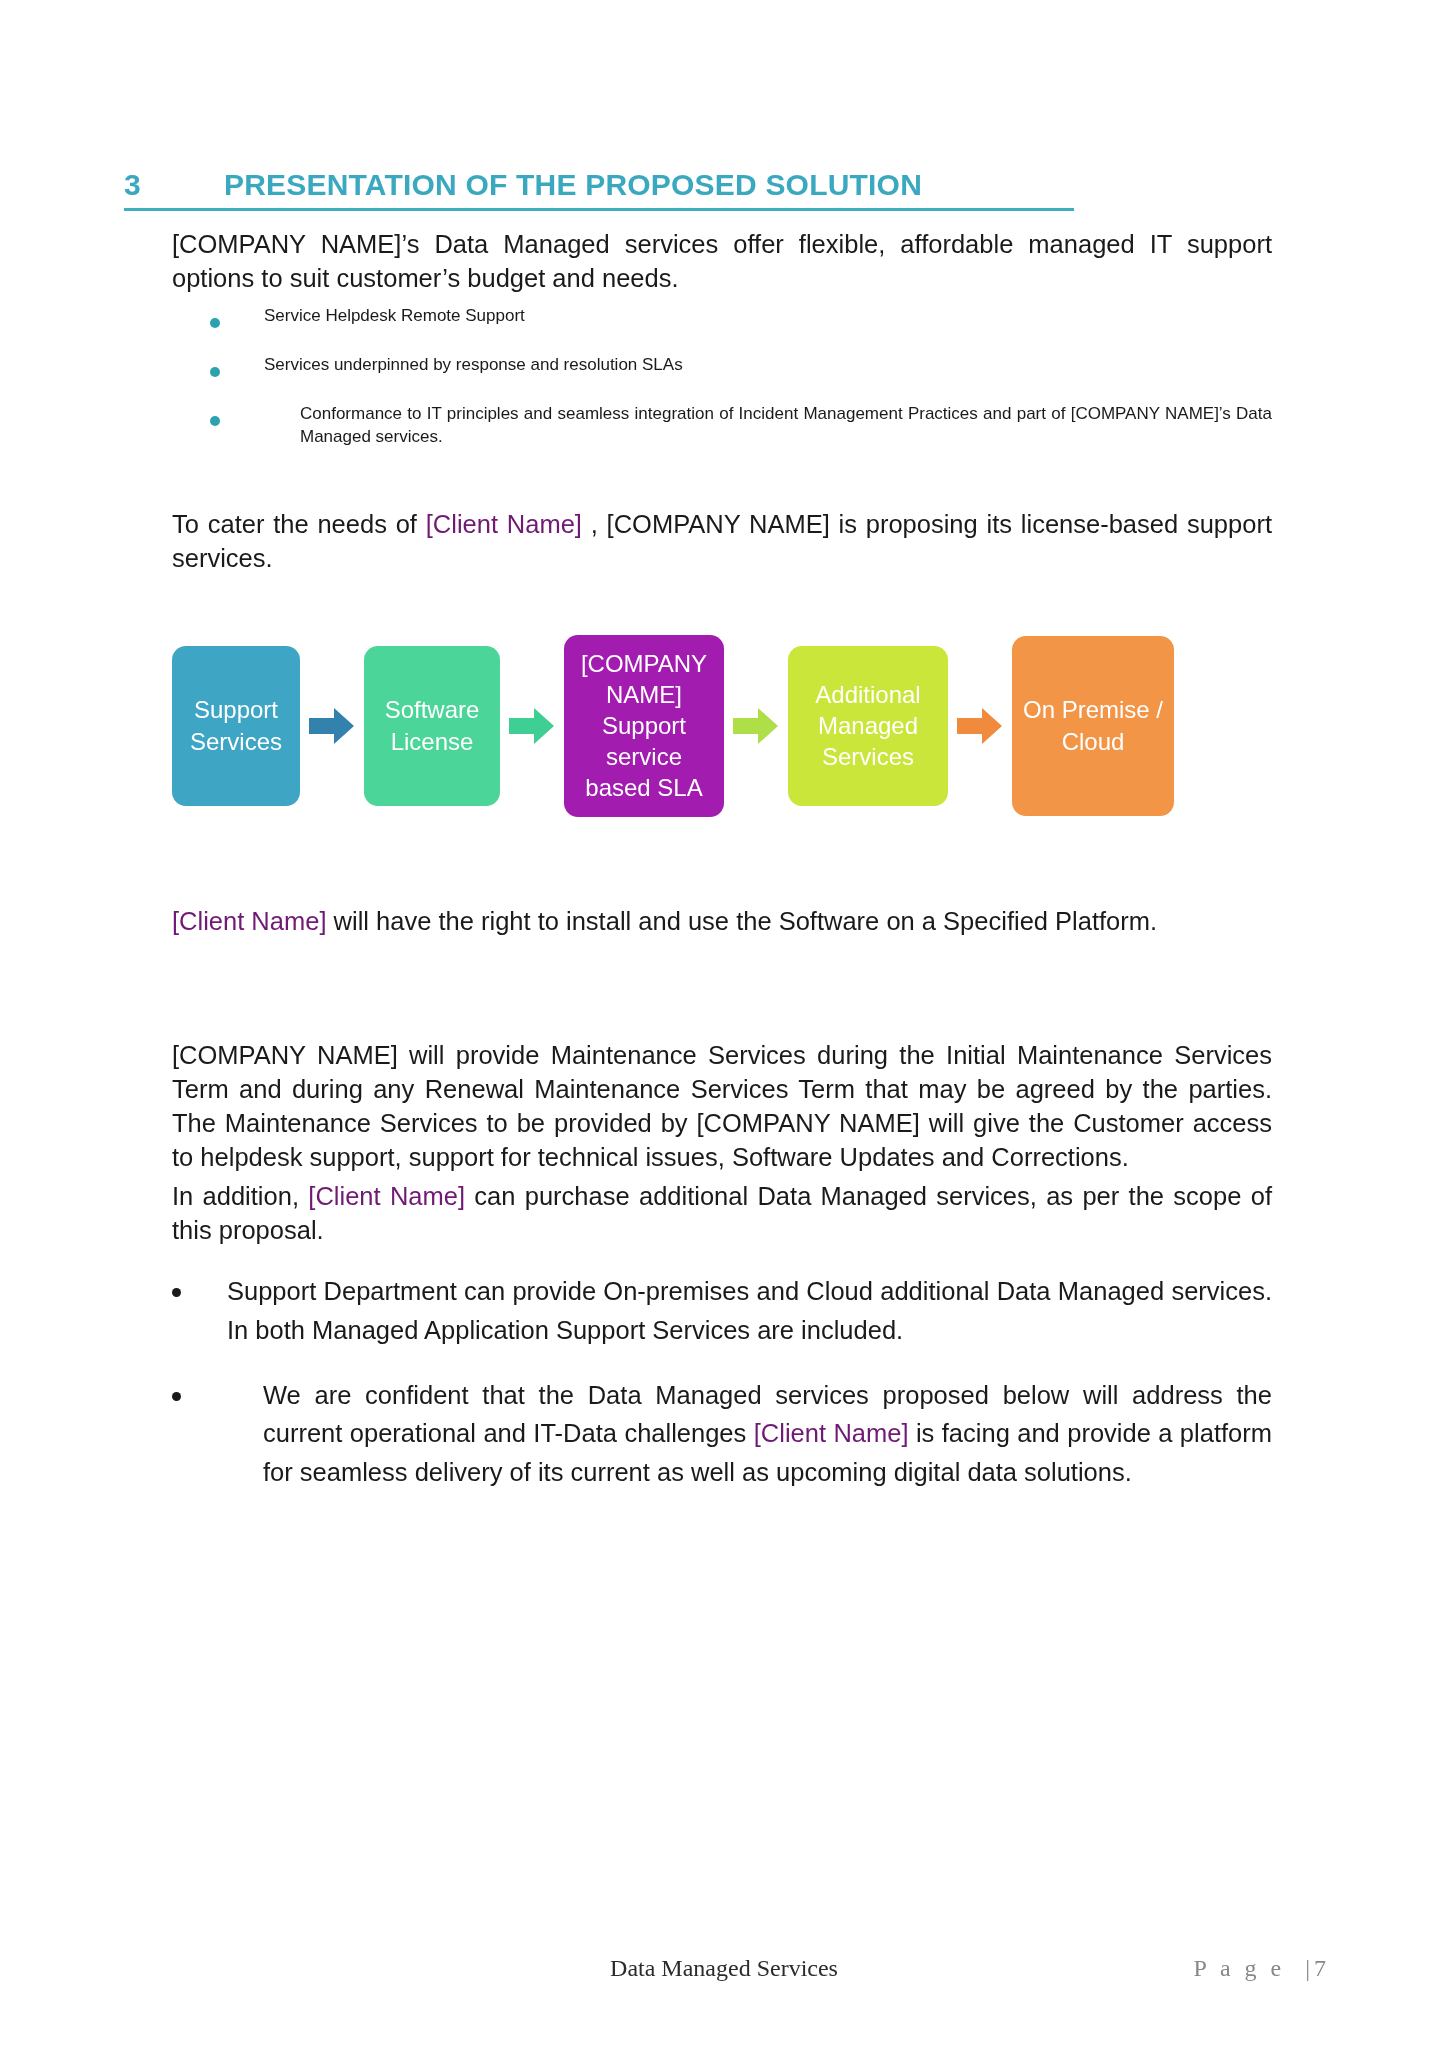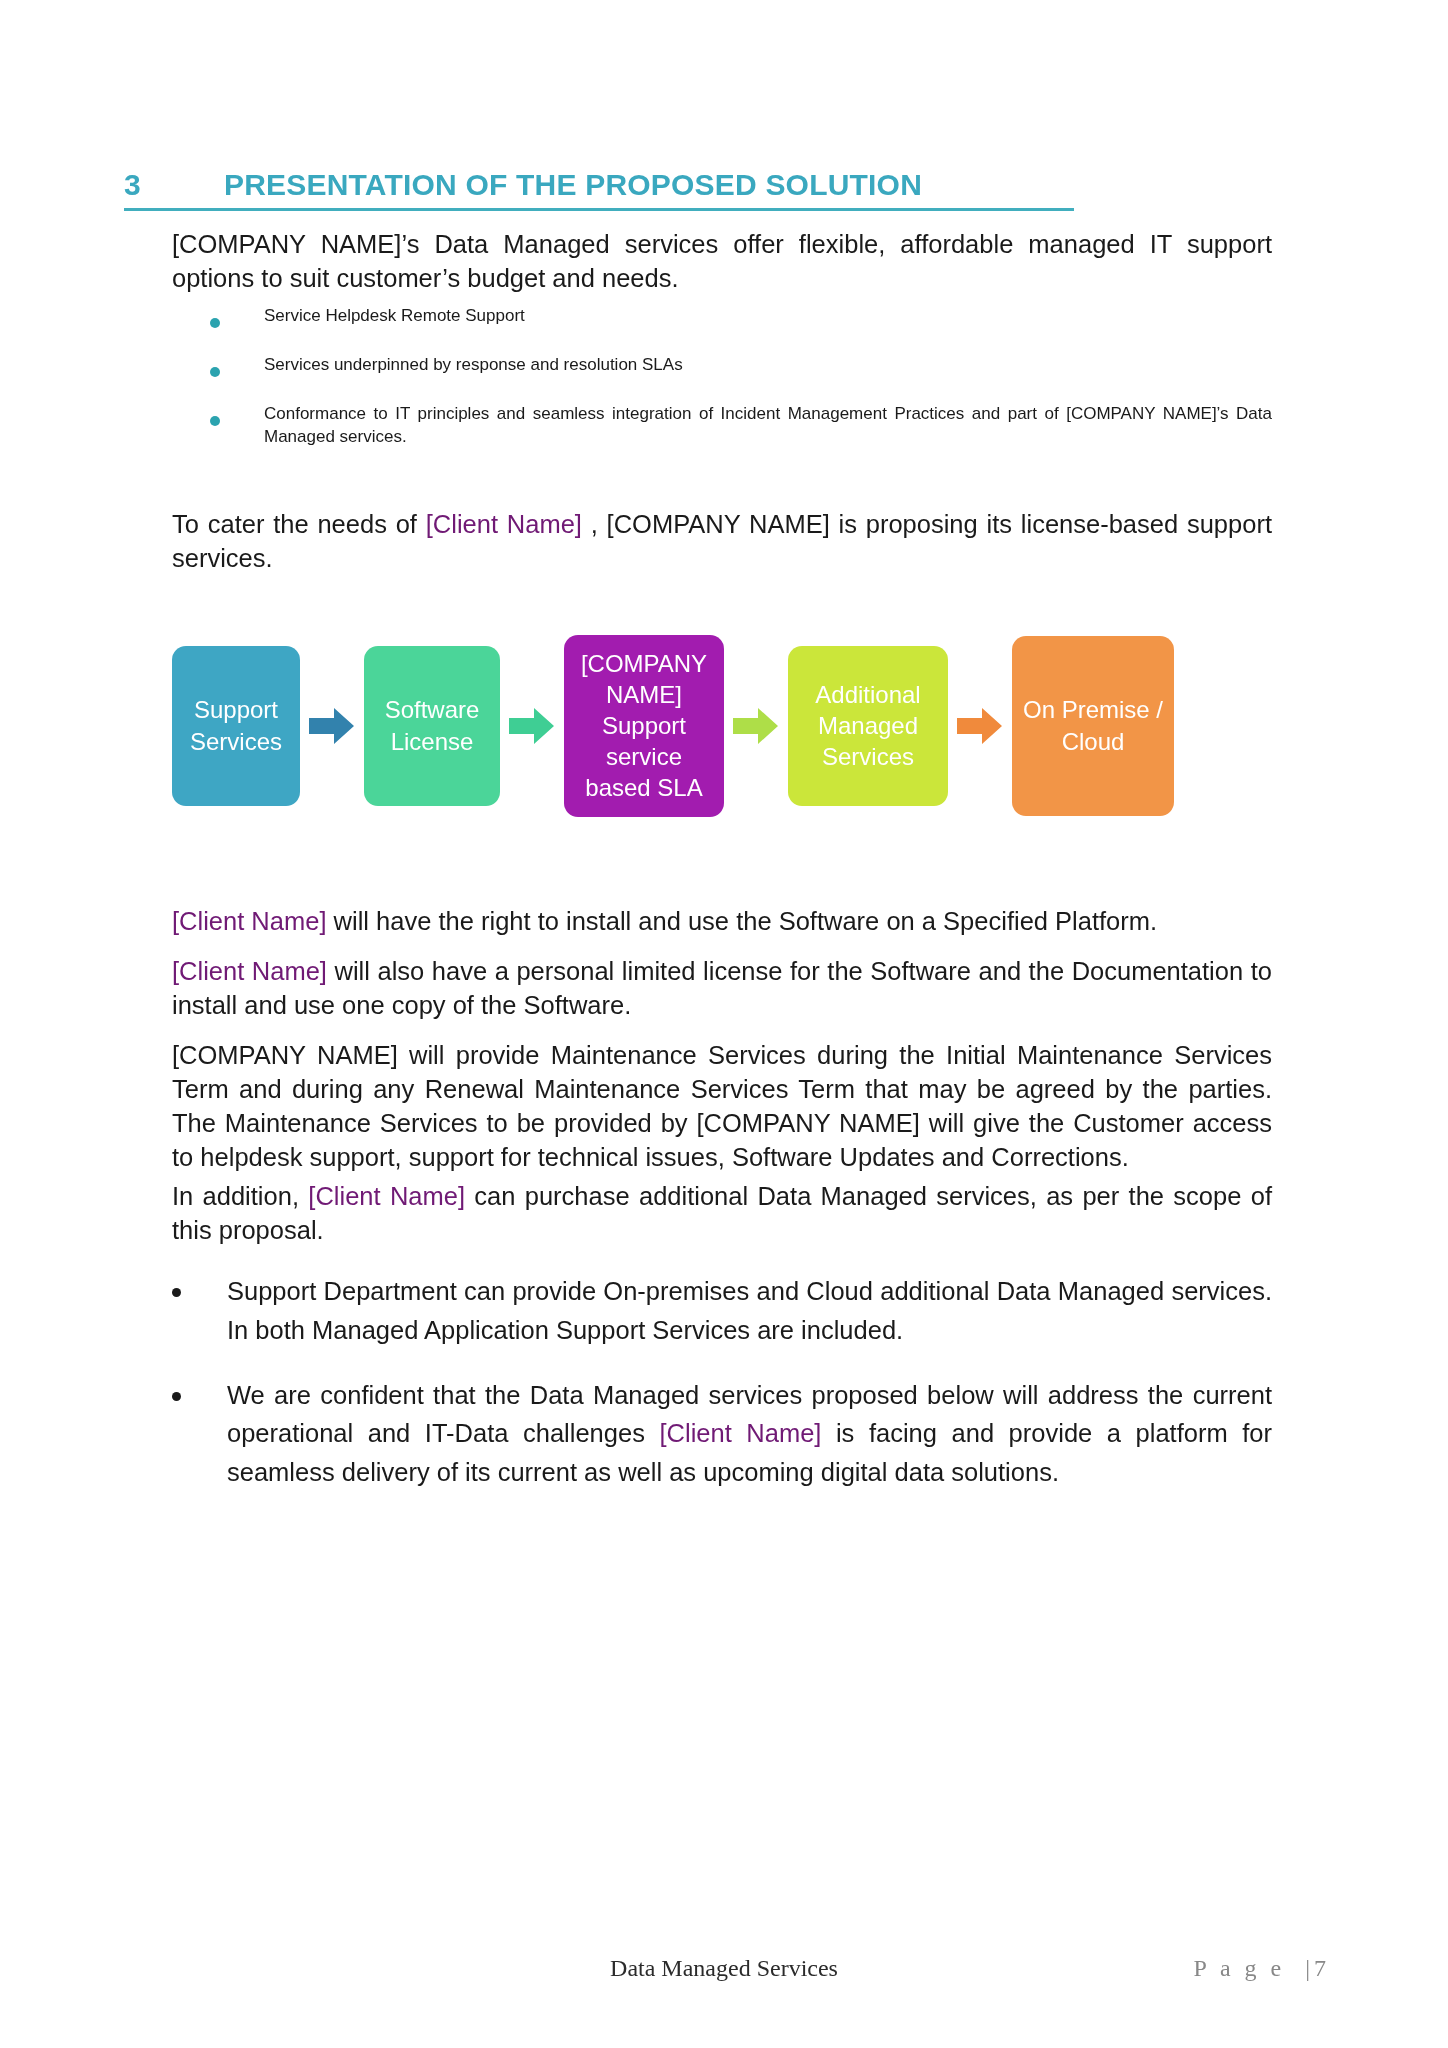--- a/index.html
+++ b/index.html
@@ -75,21 +75,21 @@
     width: 1100px;
     font-size: 17px;
     line-height: 1.33;
     color: #1a1a1a;
   }
   .bullet-row {
     display: flex;
     align-items: flex-start;
     margin-bottom: 26px;
   }
-  .bullet-row:last-child { margin-bottom: 0; }
+  .bullet-row:last-child { margin-bottom: 0; gap: 36px; }
   .bullet-dot-teal {
     flex: 0 0 auto;
     width: 10px;
     height: 10px;
     border-radius: 50%;
     background: #2BA3AF;
     margin-left: 38px;
     margin-right: 44px;
     margin-top: 13px;
   }
@@ -250,21 +250,20 @@
       </svg>
     </div>
 
     <div class="flow-box" style="background:#F29547; width:162px; height:180px;">
       <span>On Premise / Cloud</span>
     </div>
   </div>
 
   <div class="body-text nojust" style="left:172px; top:905px; width:1100px;"><span class="client-name">[Client Name]</span><span>  will have the right to install and use the Software on a Specified Platform.</span></div>
 
-  <div class="body-text" style="left:172px; top:955px; width:1100px;"><span class="client-name">[Client Name]</span><span>  will also have a personal limited license for the Software and the Documentation to install and use one copy of the Software.</span></div>
 
   <div class="body-text" style="left:172px; top:1039px; width:1100px;">[COMPANY NAME] will provide Maintenance Services during the Initial Maintenance Services Term and during any Renewal Maintenance Services Term that may be agreed by the parties. The Maintenance Services to be provided by [COMPANY NAME] will give the Customer access to helpdesk support, support for technical issues, Software Updates and Corrections.</div>
 
   <div class="body-text" style="left:172px; top:1180px; width:1100px;"><span>In addition, </span><span class="client-name">[Client Name]</span><span>  can purchase additional Data Managed services, as per the scope of this proposal.</span></div>
 
   <div class="bullets-black" style="top:1272px;">
     <div class="bullet-row">
       <span class="bullet-dot-black"></span>
       <span class="bullet-body">Support Department can provide On-premises and Cloud additional Data Managed services. In both Managed Application Support Services are included.</span>
     </div>

